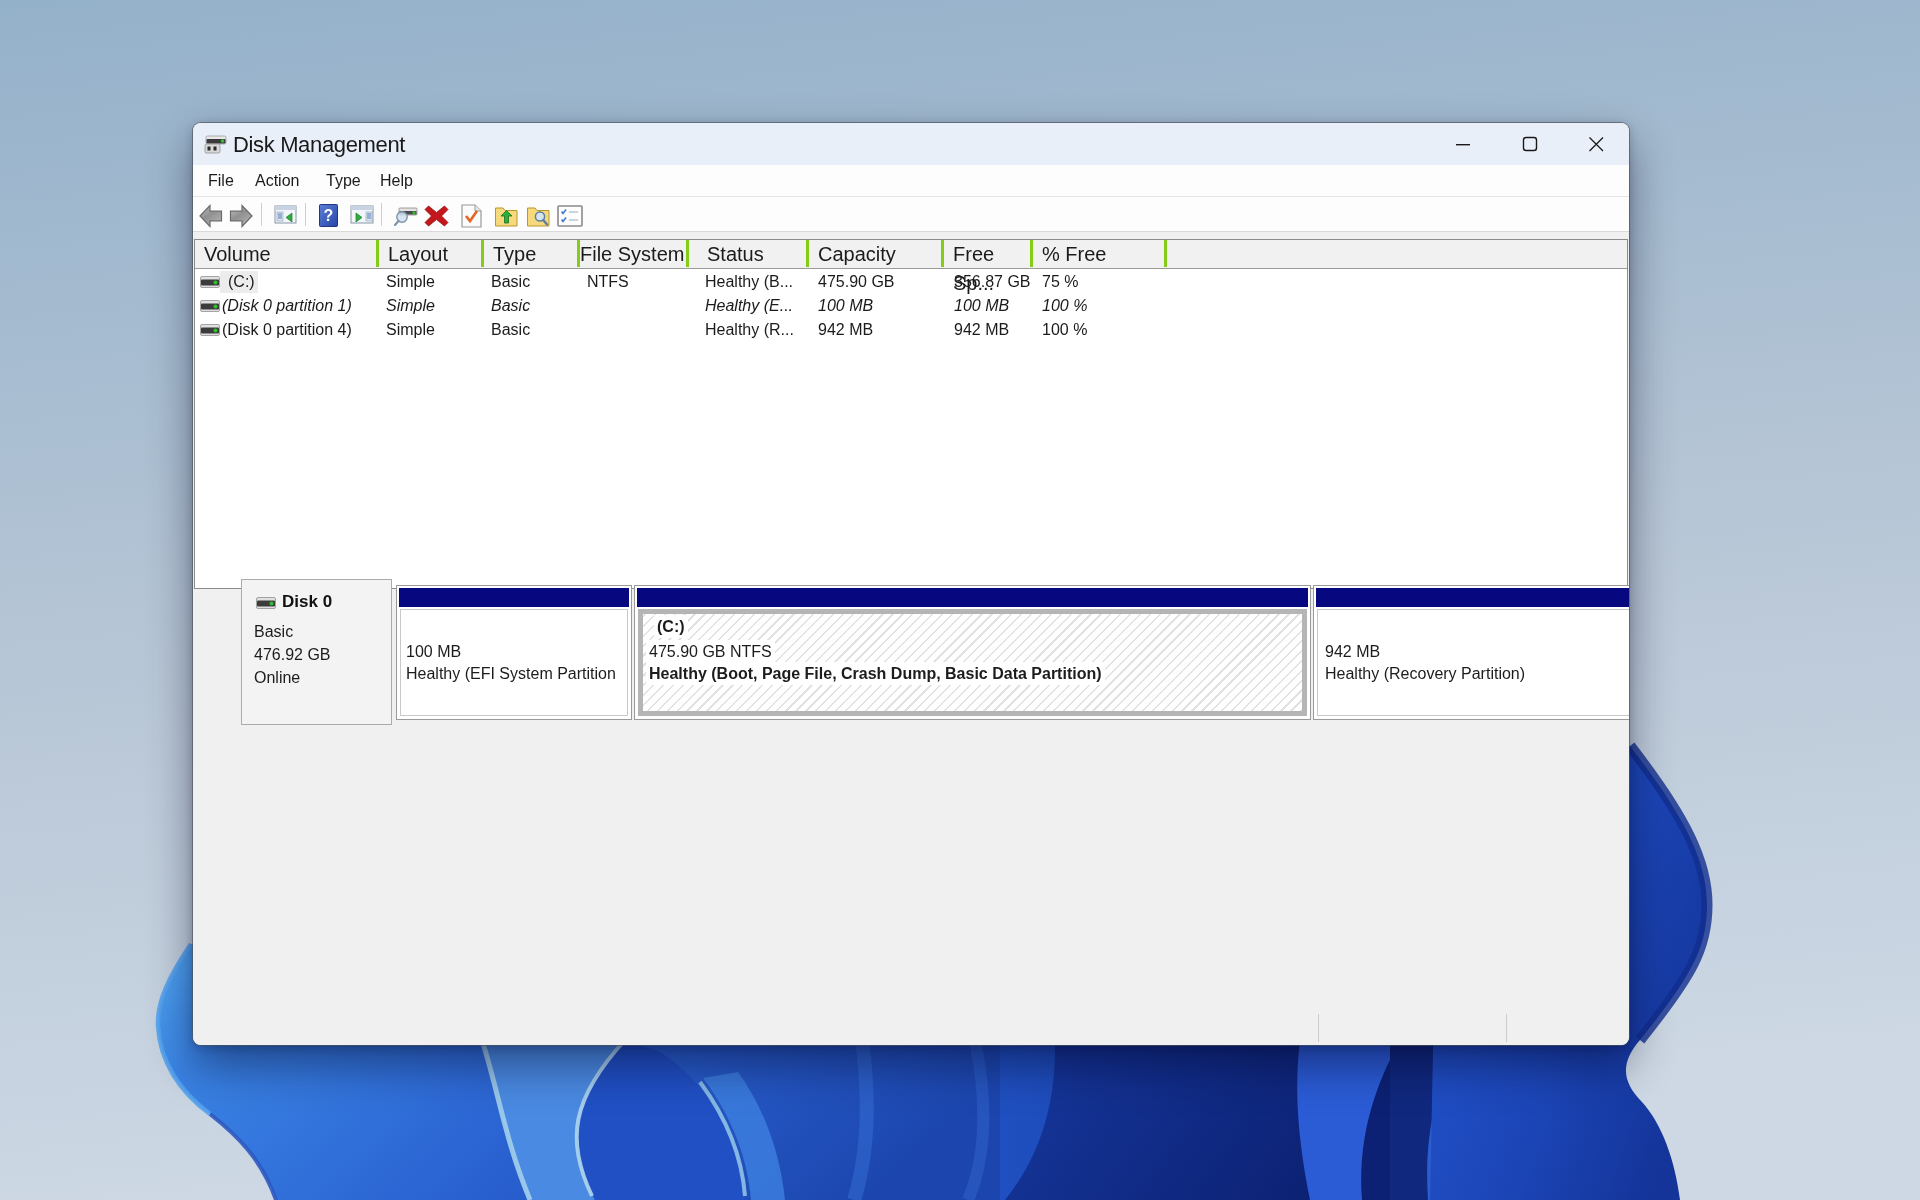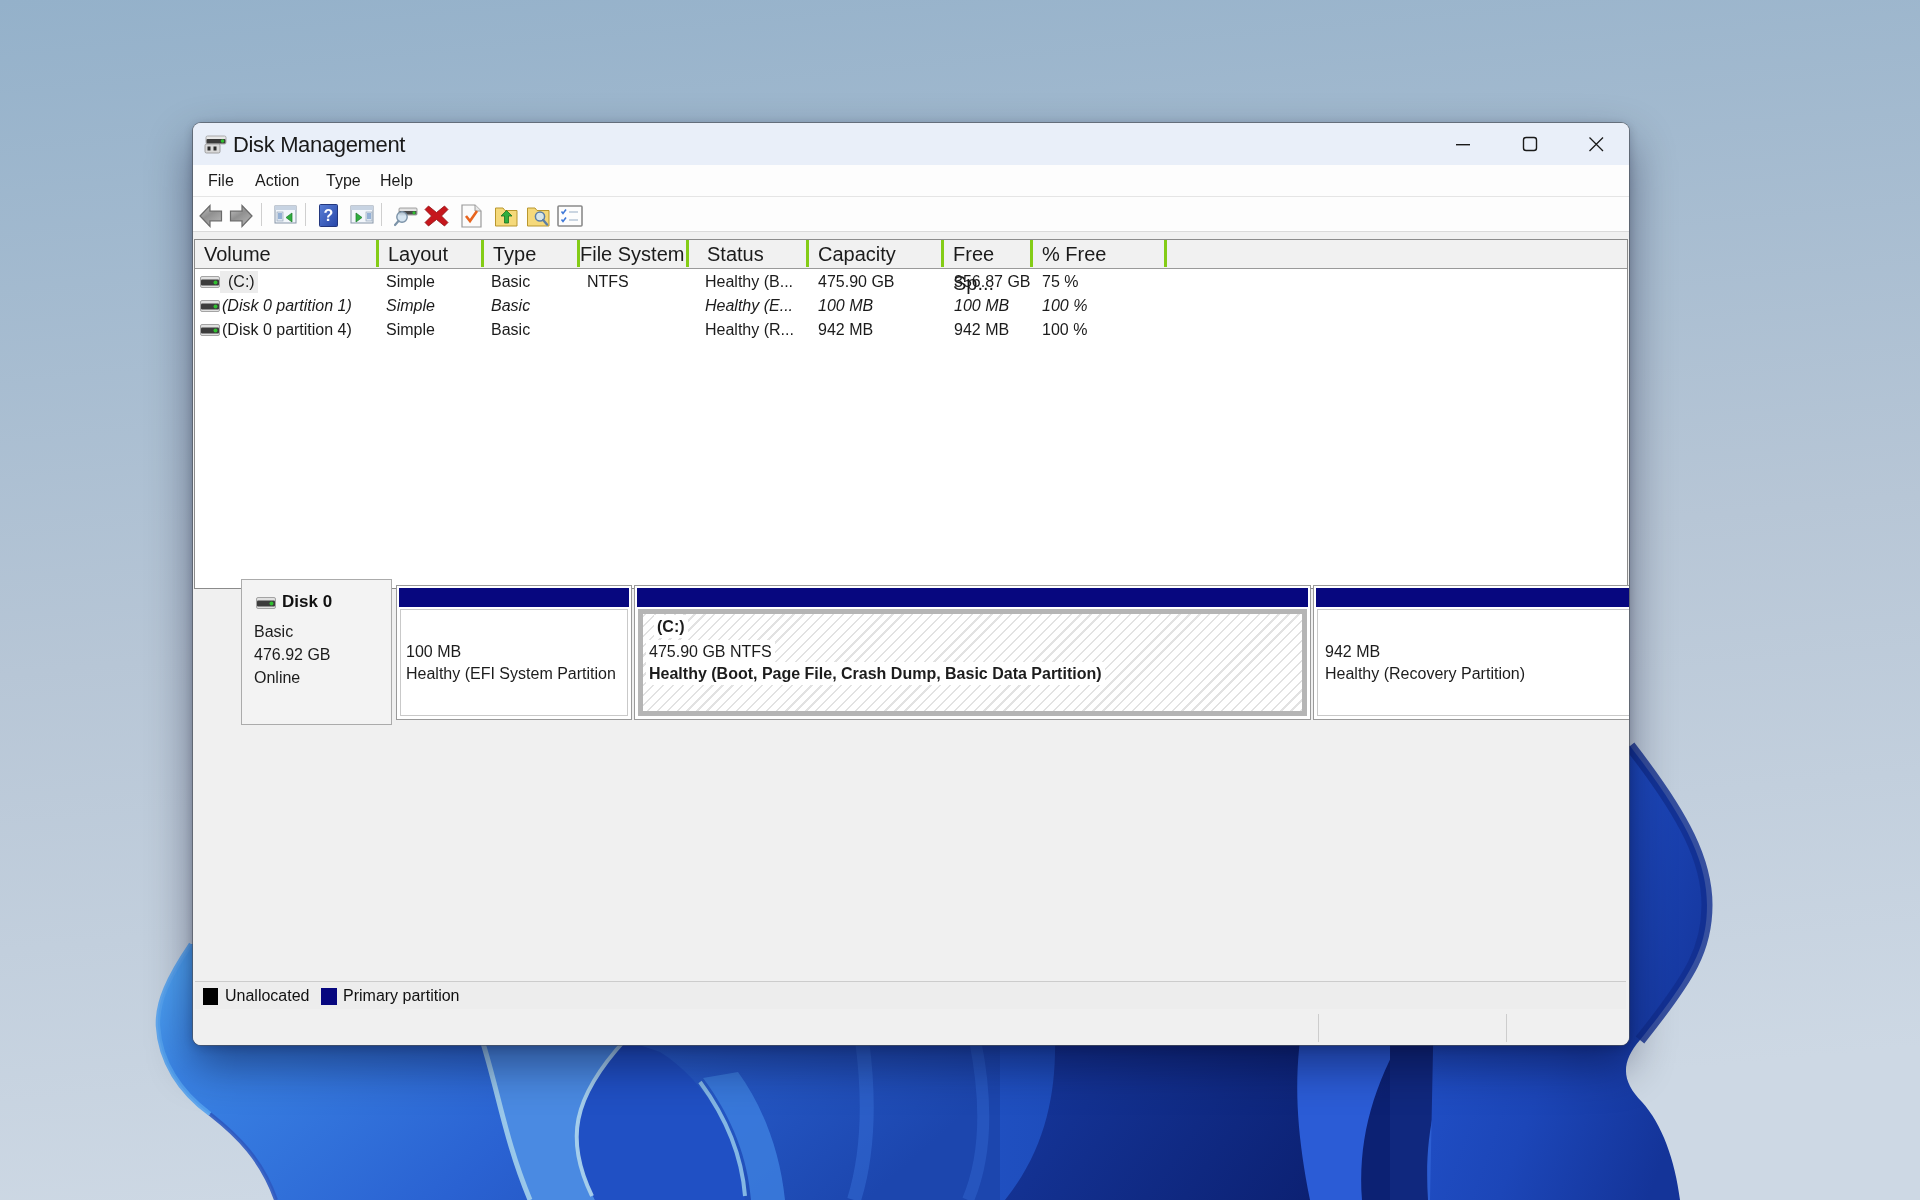--- a/index.html
+++ b/index.html
@@ -273,23 +273,17 @@
       </div>
     </div>
     <div class="abs pcell" style="left:1072px;width:358px;">
       <div class="pnavy"></div>
       <div class="pbody">
         <div class="ptext" style="left:7px;top:30px;">942 MB</div>
         <div class="ptext" style="left:7px;top:52.5px;">Healthy (Recovery Partition)</div>
       </div>
     </div>
   </div>
-  <div class="abs" id="legend">
-    <div class="abs" style="left:8px;top:6px;width:15px;height:17px;background:#000;"></div>
-    <div class="abs" style="left:30px;top:0;height:27px;line-height:28px;font-size:16px;color:#111;">Unallocated</div>
-    <div class="abs" style="left:126px;top:6px;width:16px;height:17px;background:#07077f;"></div>
-    <div class="abs" style="left:148px;top:0;height:27px;line-height:28px;font-size:16px;color:#111;">Primary partition</div>
-  </div>
   <div class="abs" id="statusbar">
     <div class="abs ssep" style="left:1125px;"></div>
     <div class="abs ssep" style="left:1313px;"></div>
   </div>
 </div>
 
 </body></html>

